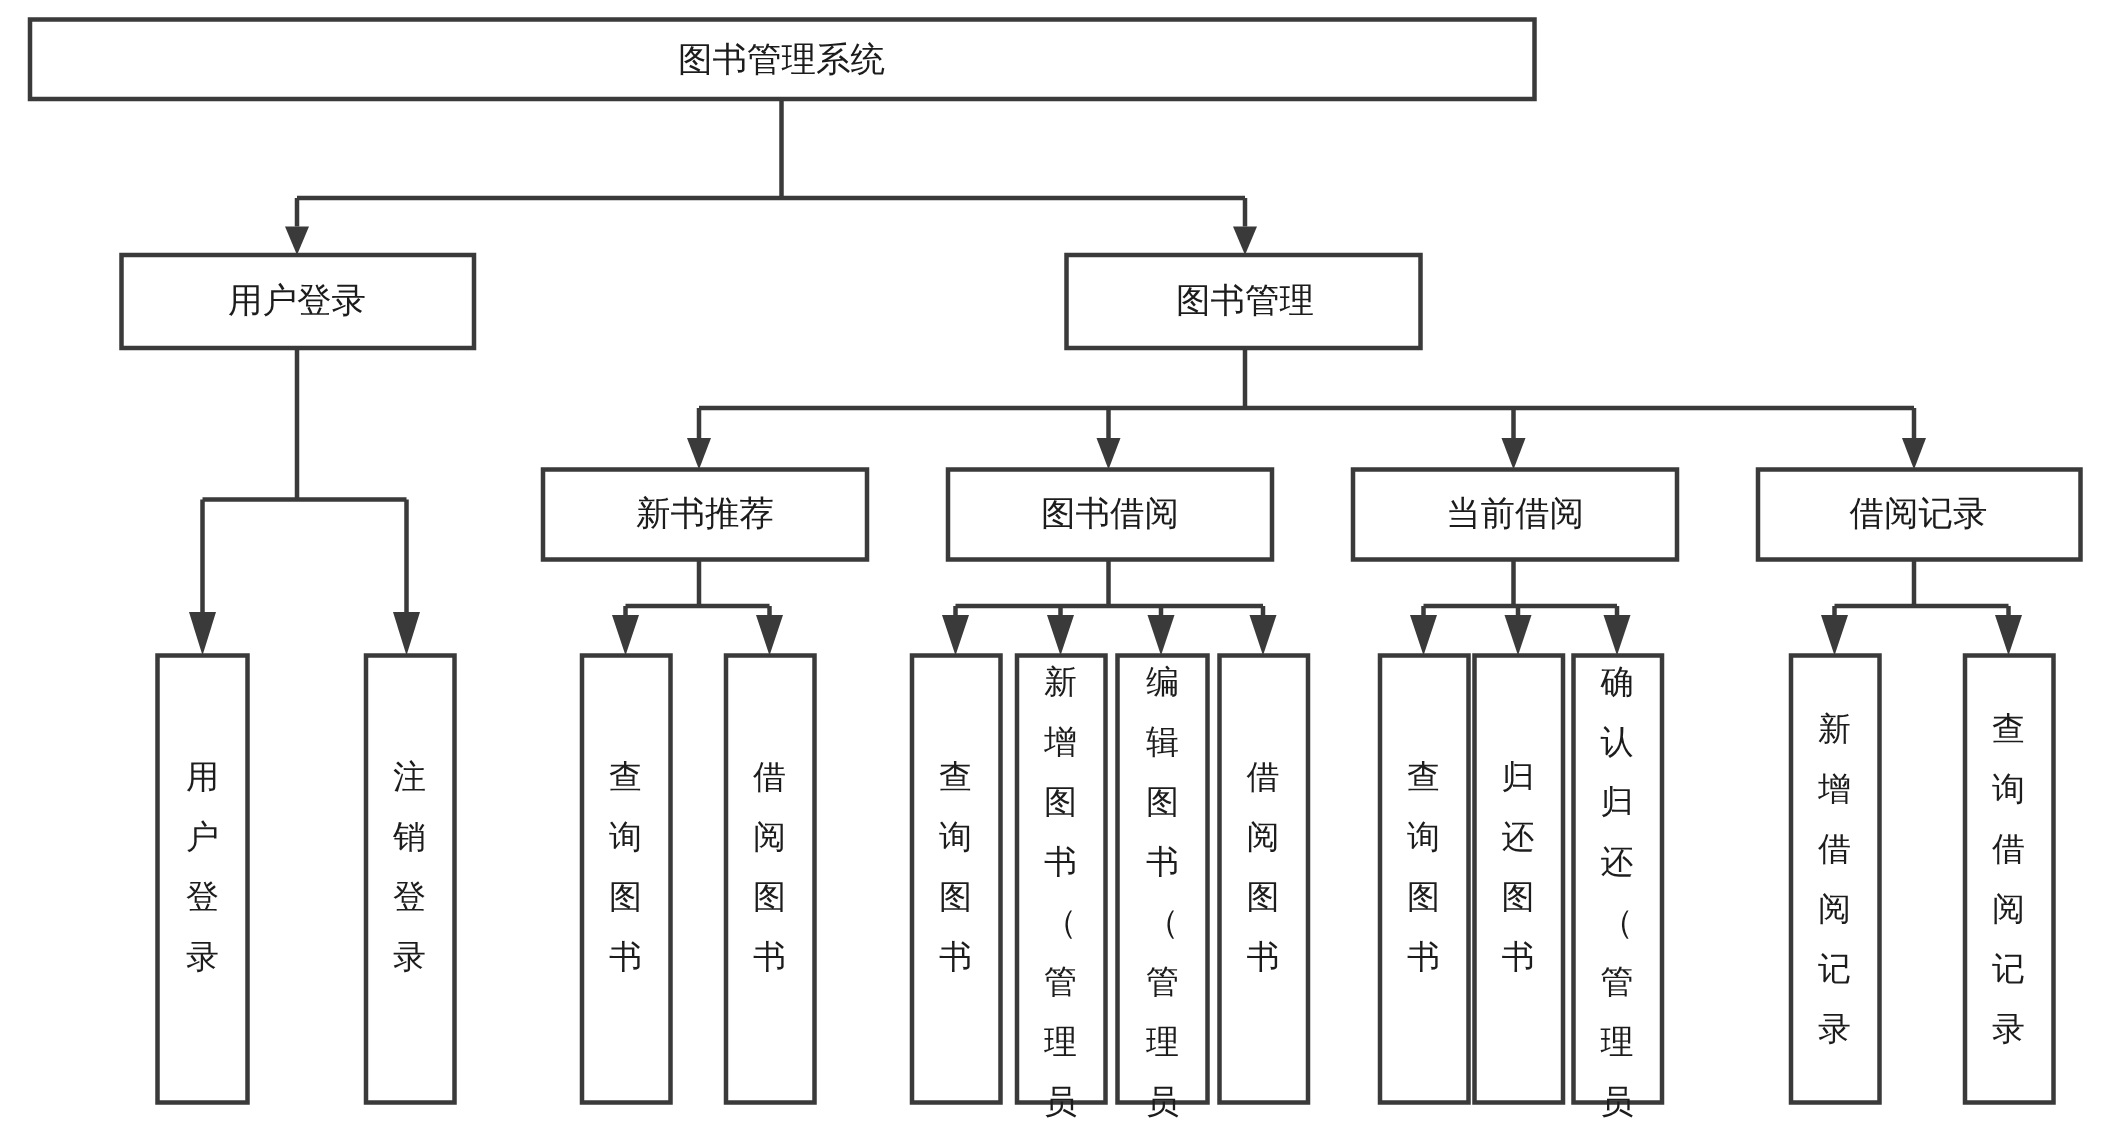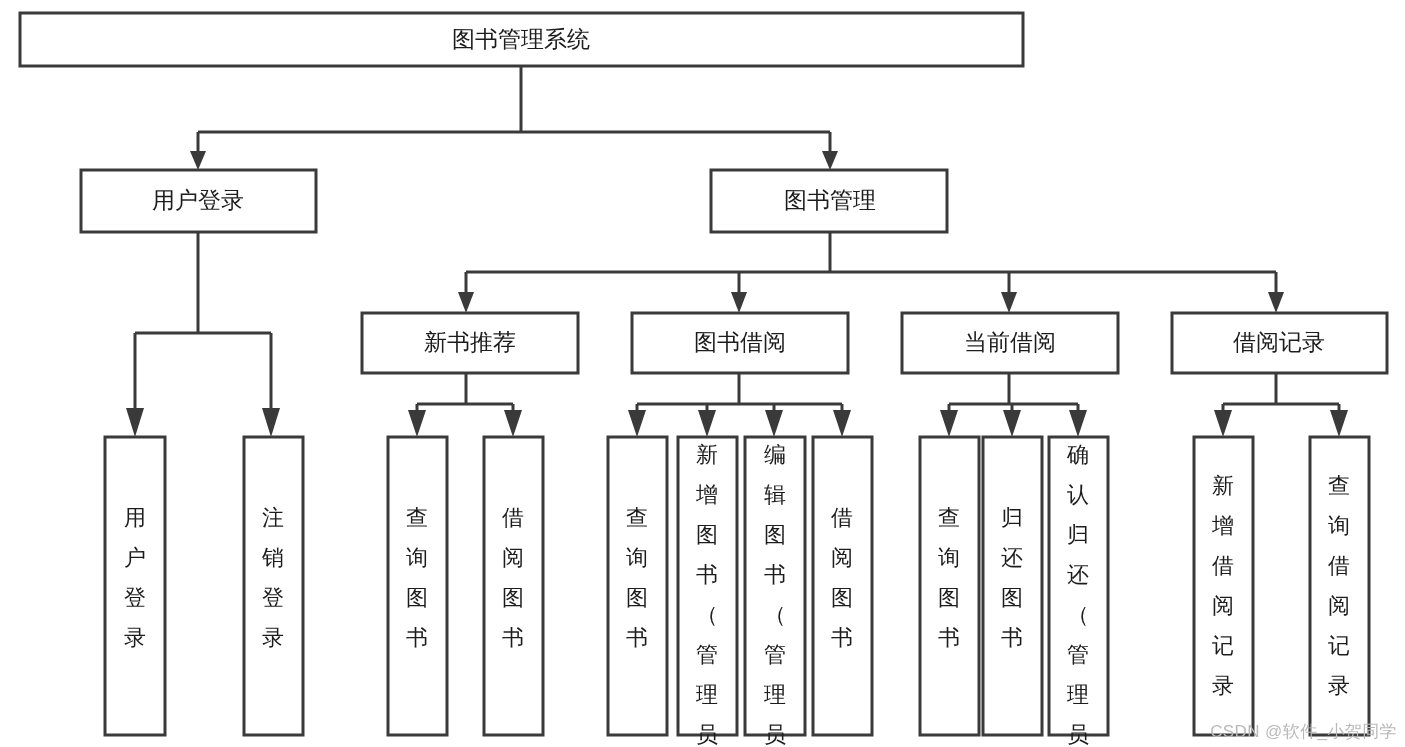--- a/index.html
+++ b/index.html
@@ -229,15 +229,14 @@
       <text class="node-label-v" x="1223" y="493"><tspan x="1223" dy="0">新</tspan><tspan x="1223" dy="40">增</tspan><tspan x="1223" dy="40">借</tspan><tspan x="1223" dy="40">阅</tspan><tspan x="1223" dy="40">记</tspan><tspan x="1223" dy="40">录</tspan></text>
     </g>
 
     <g>
       <rect class="node-box" x="1310" y="437" width="59" height="298"></rect>
       <text class="node-label-v" x="1339" y="493"><tspan x="1339" dy="0">查</tspan><tspan x="1339" dy="40">询</tspan><tspan x="1339" dy="40">借</tspan><tspan x="1339" dy="40">阅</tspan><tspan x="1339" dy="40">记</tspan><tspan x="1339" dy="40">录</tspan></text>
     </g>
 
   </svg>
 
-  <div class="watermark-text">CSDN @软件_小贺同学</div>
 
 </div>
 
 </body></html>

